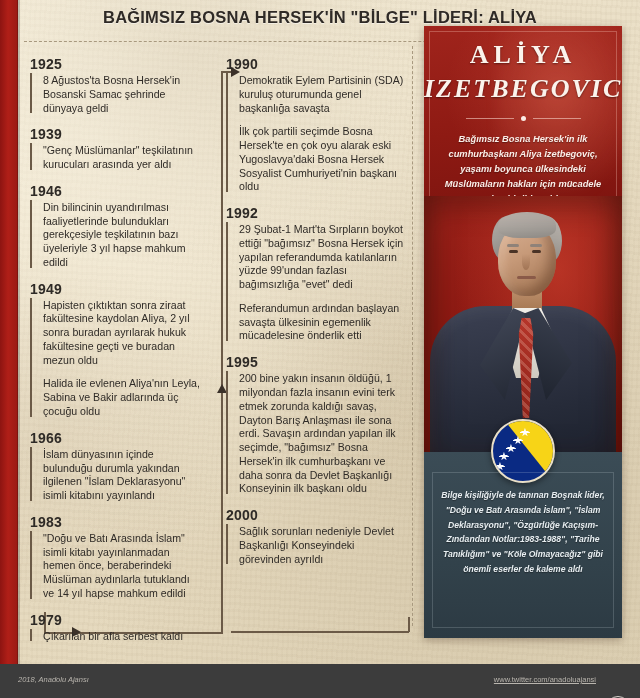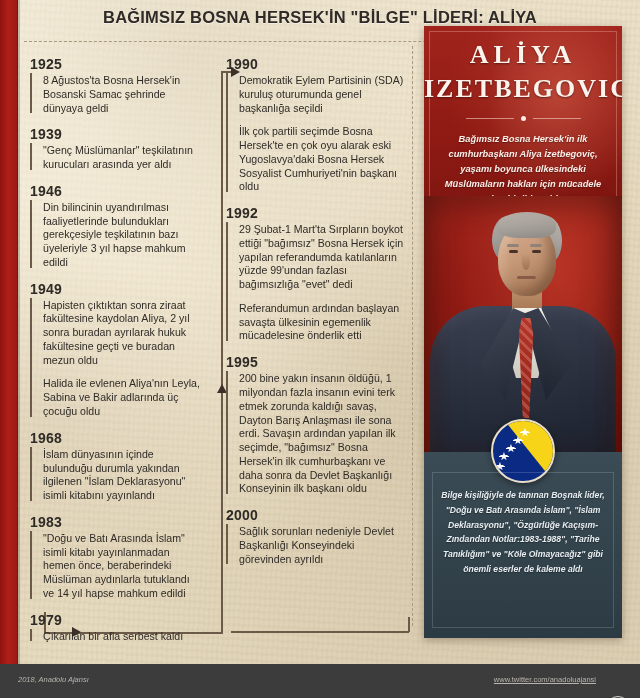--- a/index.html
+++ b/index.html
@@ -129,21 +129,21 @@
   }
   .panel-inner{
     position:absolute;inset:5px;border:1px solid rgba(255,210,195,.30);pointer-events:none;
   }
   .name1,.name2{
     position:relative;text-align:center;color:#fbf3ec;
     font-family:"Liberation Serif", serif;font-weight:bold;
     text-shadow:0 1px 2px rgba(0,0,0,.45);
   }
   .name1{font-size:26px;letter-spacing:5px;margin:14px 0 0;}
-  .name2{font-size:26px;letter-spacing:2px;margin:4px 0 0;}
+  .name2{font-size:26px;letter-spacing:2px;margin:4px 0 0;font-style:italic;}
   .divider{
     position:relative;display:flex;align-items:center;justify-content:center;
     gap:7px;margin:12px 18px 0;
   }
   .divider i{display:block;height:1px;width:48px;background:rgba(255,225,215,.55);}
   .divider b{display:block;width:5px;height:5px;border-radius:50%;background:#fbece5;}
   .lede{
     position:relative;margin:11px 14px 0;text-align:center;color:#fbeee8;
     font-size:9.3px;line-height:1.62;font-style:italic;font-weight:bold;
     text-shadow:0 1px 1px rgba(0,0,0,.35);
@@ -298,36 +298,36 @@
       <div class="item">
         <div class="year">1946</div>
         <div class="desc">Din bilincinin uyandırılması faaliyetlerinde bulundukları gerekçesiyle teşkilatının bazı üyeleriyle 3 yıl hapse mahkum edildi</div>
       </div>
       <div class="item">
         <div class="year">1949</div>
         <div class="desc">Hapisten çıktıktan sonra ziraat fakültesine kaydolan Aliya, 2 yıl sonra buradan ayrılarak hukuk fakültesine geçti ve buradan mezun oldu</div>
         <div class="desc">Halida ile evlenen Aliya'nın Leyla, Sabina ve Bakir adlarında üç çocuğu oldu</div>
       </div>
       <div class="item">
-        <div class="year">1968</div>
+        <div class="year">1966</div>
         <div class="desc">İslam dünyasının içinde bulunduğu durumla yakından ilgilenen "İslam Deklarasyonu" isimli kitabını yayınlandı</div>
       </div>
       <div class="item">
         <div class="year">1983</div>
         <div class="desc">"Doğu ve Batı Arasında İslam" isimli kitabı yayınlanmadan hemen önce, beraberindeki Müslüman aydınlarla tutuklandı ve 14 yıl hapse mahkum edildi</div>
       </div>
       <div class="item">
         <div class="year">1979</div>
         <div class="desc">Çıkarılan bir afla serbest kaldı</div>
       </div>
     </div>
   <div class="col col-mid" id="col-mid">
       <div class="item">
         <div class="year">1990</div>
-        <div class="desc">Demokratik Eylem Partisinin (SDA) kuruluş oturumunda genel başkanlığa seçildi</div>
+        <div class="desc">Demokratik Eylem Partisinin (SDA) kuruluş oturumunda genel başkanlığa savaşta</div>
         <div class="desc">İlk çok partili seçimde Bosna Hersek'te en çok oyu alarak eski Yugoslavya'daki Bosna Hersek Sosyalist Cumhuriyeti'nin başkanı oldu</div>
       </div>
       <div class="item">
         <div class="year">1992</div>
         <div class="desc">29 Şubat-1 Mart'ta Sırpların boykot ettiği "bağımsız" Bosna Hersek için yapılan referandumda katılanların yüzde 99'undan fazlası bağımsızlığa "evet" dedi</div>
         <div class="desc">Referandumun ardından başlayan savaşta ülkesinin egemenlik mücadelesine önderlik etti</div>
       </div>
       <div class="item">
         <div class="year">1995</div>
         <div class="desc">200 bine yakın insanın öldüğü, 1 milyondan fazla insanın evini terk etmek zorunda kaldığı savaş, Dayton Barış Anlaşması ile sona erdi. Savaşın ardından yapılan ilk seçimde, "bağımsız" Bosna Hersek'in ilk cumhurbaşkanı ve daha sonra da Devlet Başkanlığı Konseyinin ilk başkanı oldu</div>

